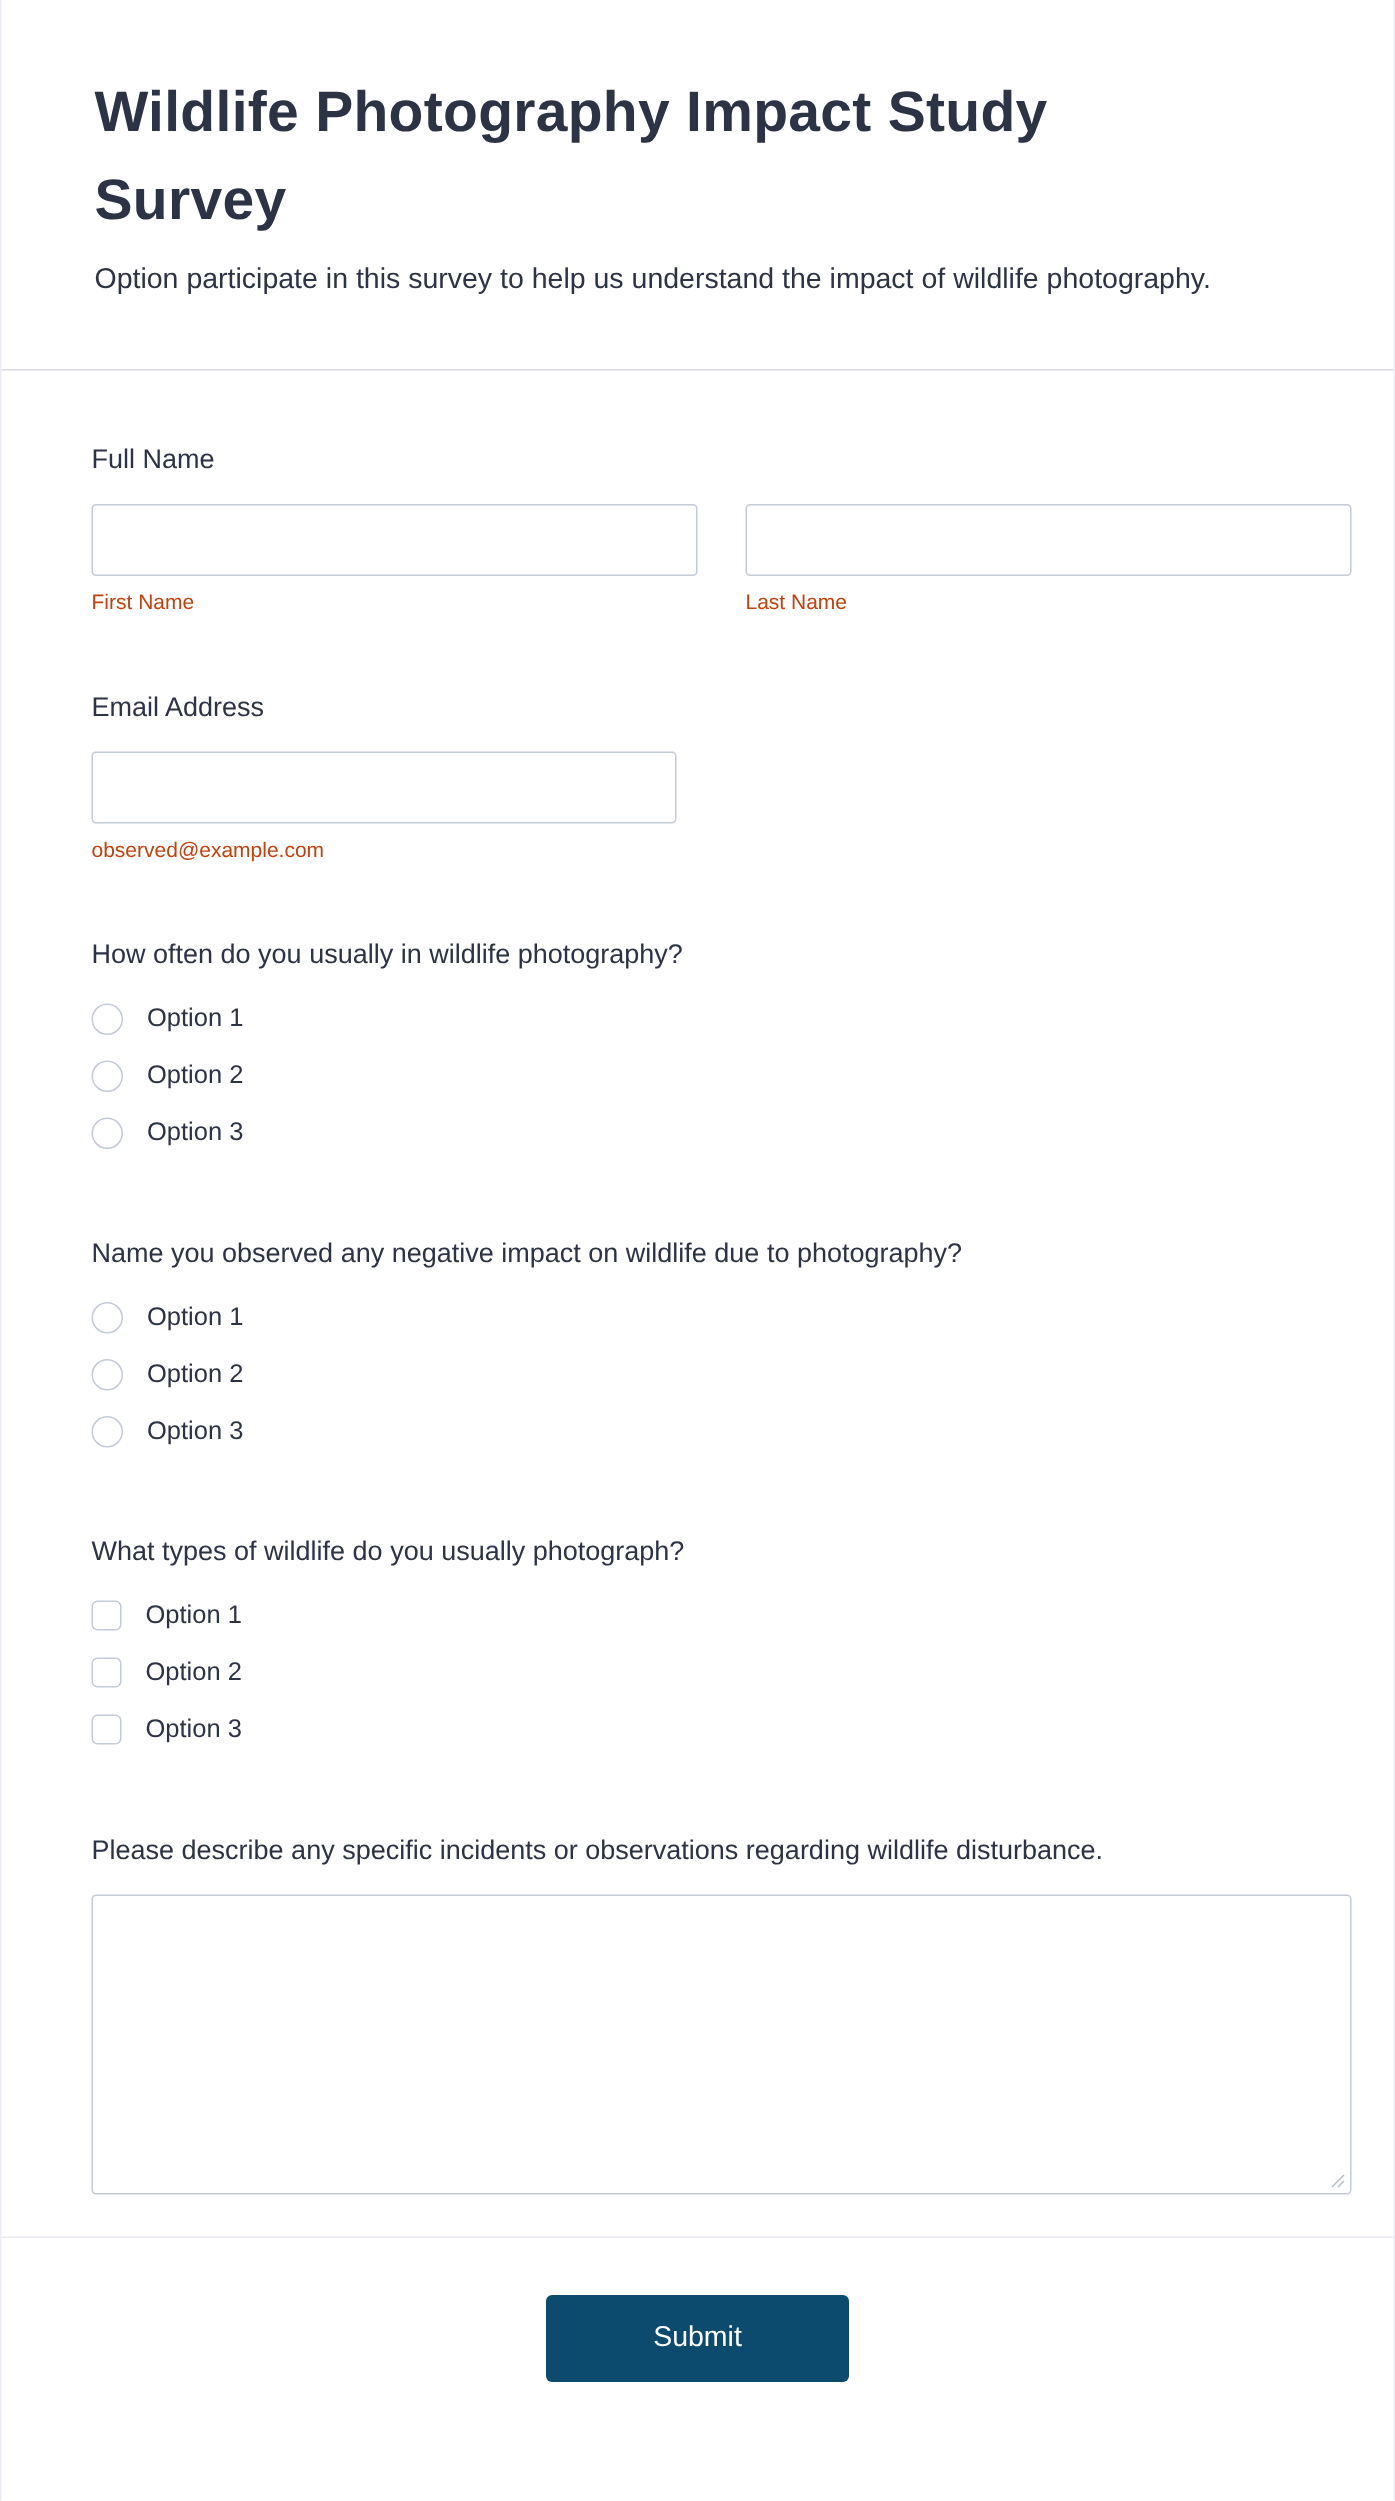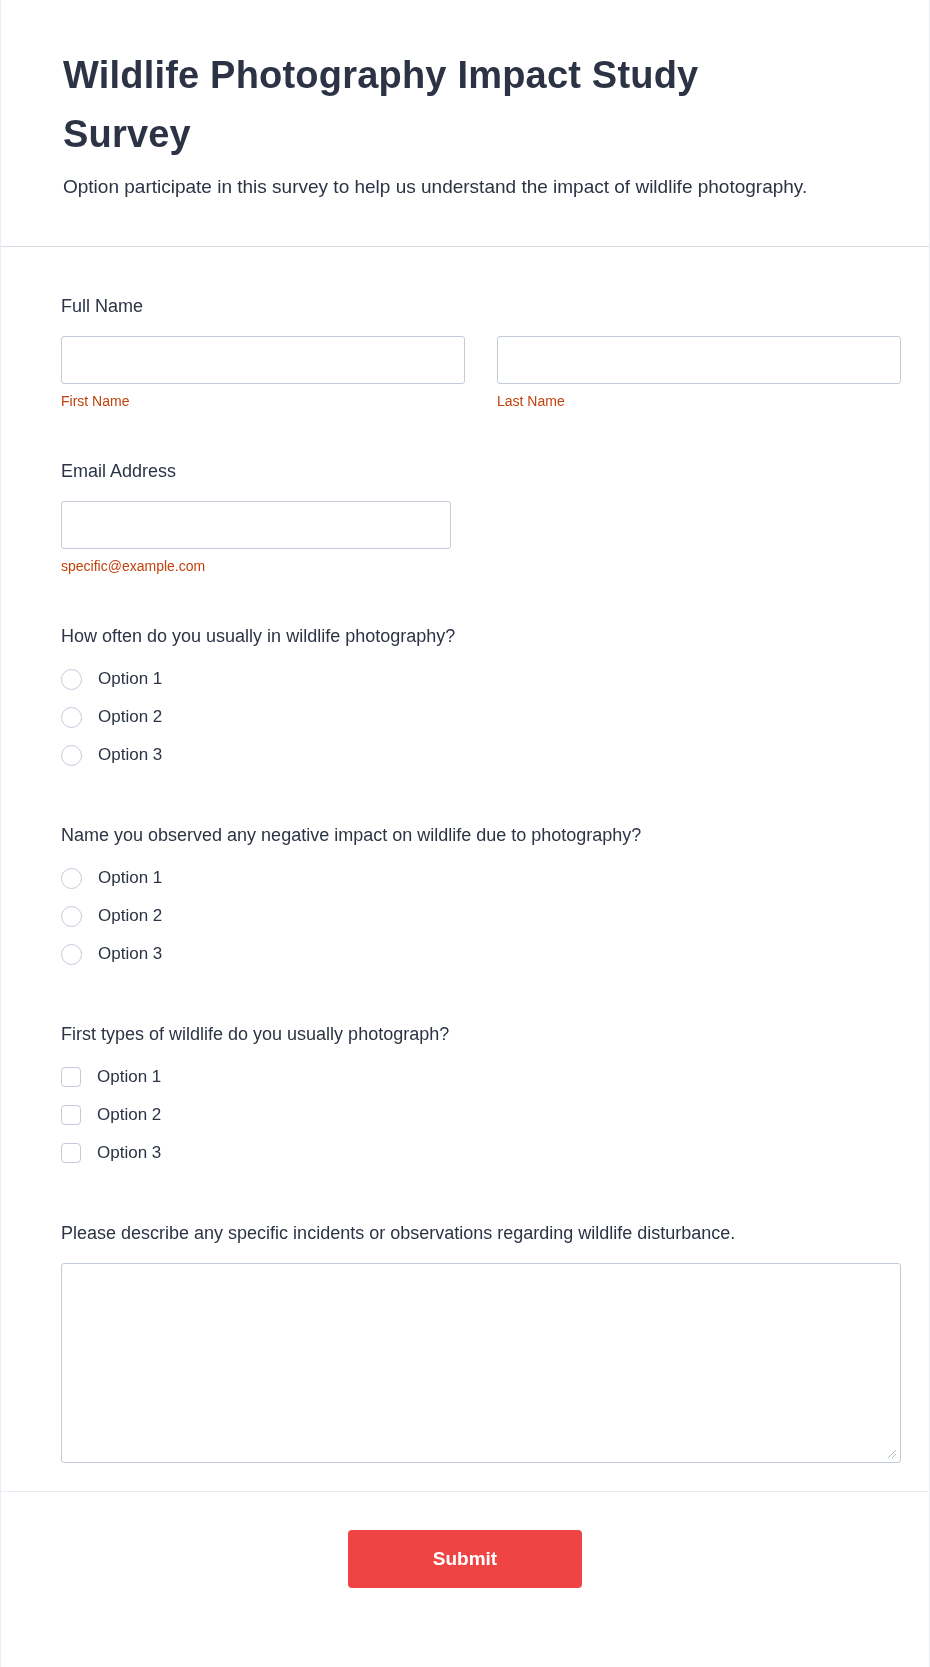--- a/index.html
+++ b/index.html
@@ -141,29 +141,29 @@
     cursor: nwse-resize;
   }
 
   
   .form-footer {
     padding: 38px 0 49px 0;
     display: flex;
     justify-content: center;
   }
   .submit-btn {
-    width: 234px;
+    width: 202px;
     height: 58px;
-    background: #ef4444;
+    background: #0c4a6e;
     color: #ffffff;
     border: none;
     border-radius: 4px;
     font-family: "Liberation Sans", sans-serif;
     font-size: 19px;
-    font-weight: 700;
+    font-weight: 400;
     cursor: pointer;
   }
 </style>
 </head>
 <body>
 
 <div class="page">
 
   <div class="form-header">
     <h1 class="form-title">Wildlife Photography Impact Study Survey</h1>
@@ -186,21 +186,21 @@
           <span class="sublabel">Last Name</span>
         </div>
       </div>
     </div>
 
     <div class="field-block">
       <label class="q-label">Email Address</label>
       <div style="margin-top:16px;">
         <input type="text" class="text-input short" value="" style="">
       </div>
-      <span class="sublabel">specific@example.com</span>
+      <span class="sublabel">observed@example.com</span>
     </div>
 
     <div class="field-block">
       <label class="q-label">How often do you usually in wildlife photography?</label>
       <div class="options">
         <div class="option-row">
           <span class="radio-circle"></span>
           <span class="option-label">Option 1</span>
         </div>
         <div class="option-row">
@@ -226,21 +226,21 @@
           <span class="option-label">Option 2</span>
         </div>
         <div class="option-row">
           <span class="radio-circle"></span>
           <span class="option-label">Option 3</span>
         </div>
       </div>
     </div>
 
     <div class="field-block">
-      <label class="q-label">First types of wildlife do you usually photograph?</label>
+      <label class="q-label">What types of wildlife do you usually photograph?</label>
       <div class="options">
         <div class="option-row">
           <span class="checkbox-square"></span>
           <span class="option-label">Option 1</span>
         </div>
         <div class="option-row">
           <span class="checkbox-square"></span>
           <span class="option-label">Option 2</span>
         </div>
         <div class="option-row">

